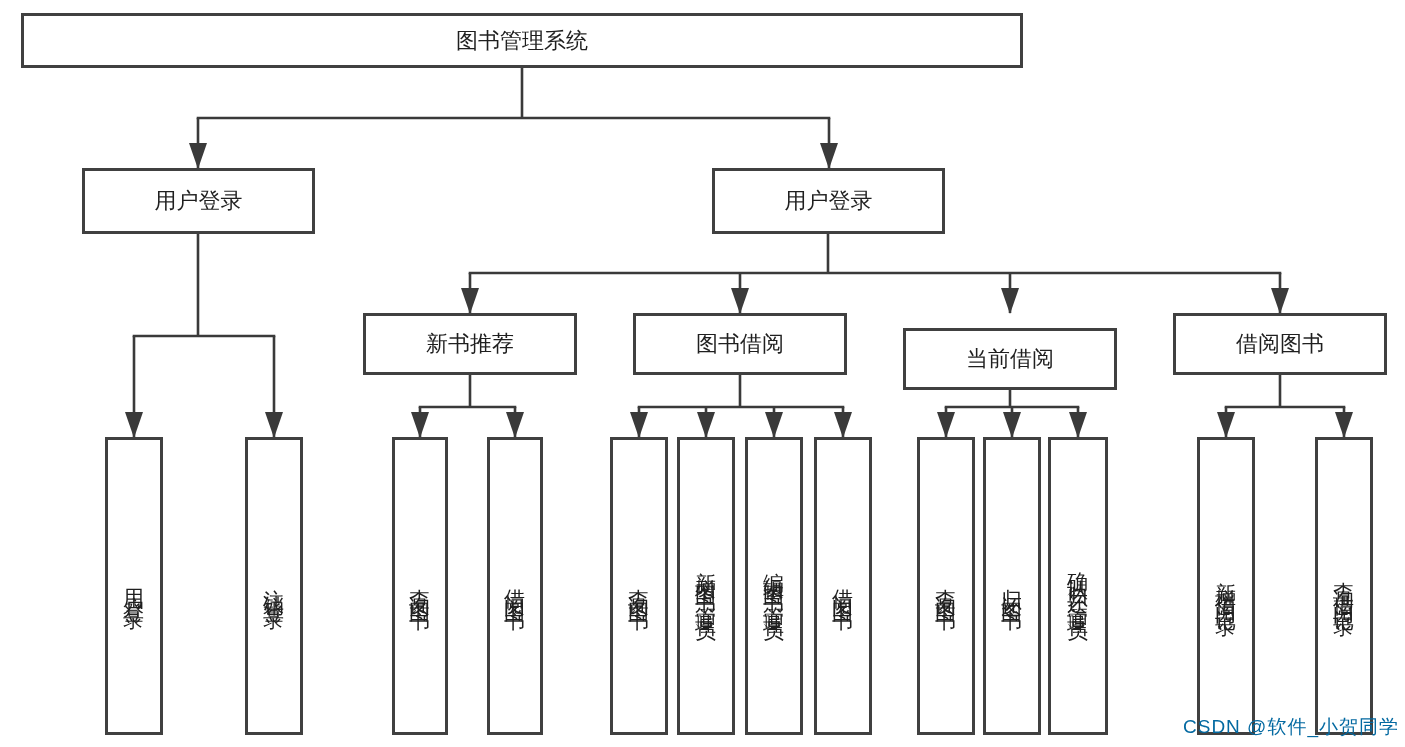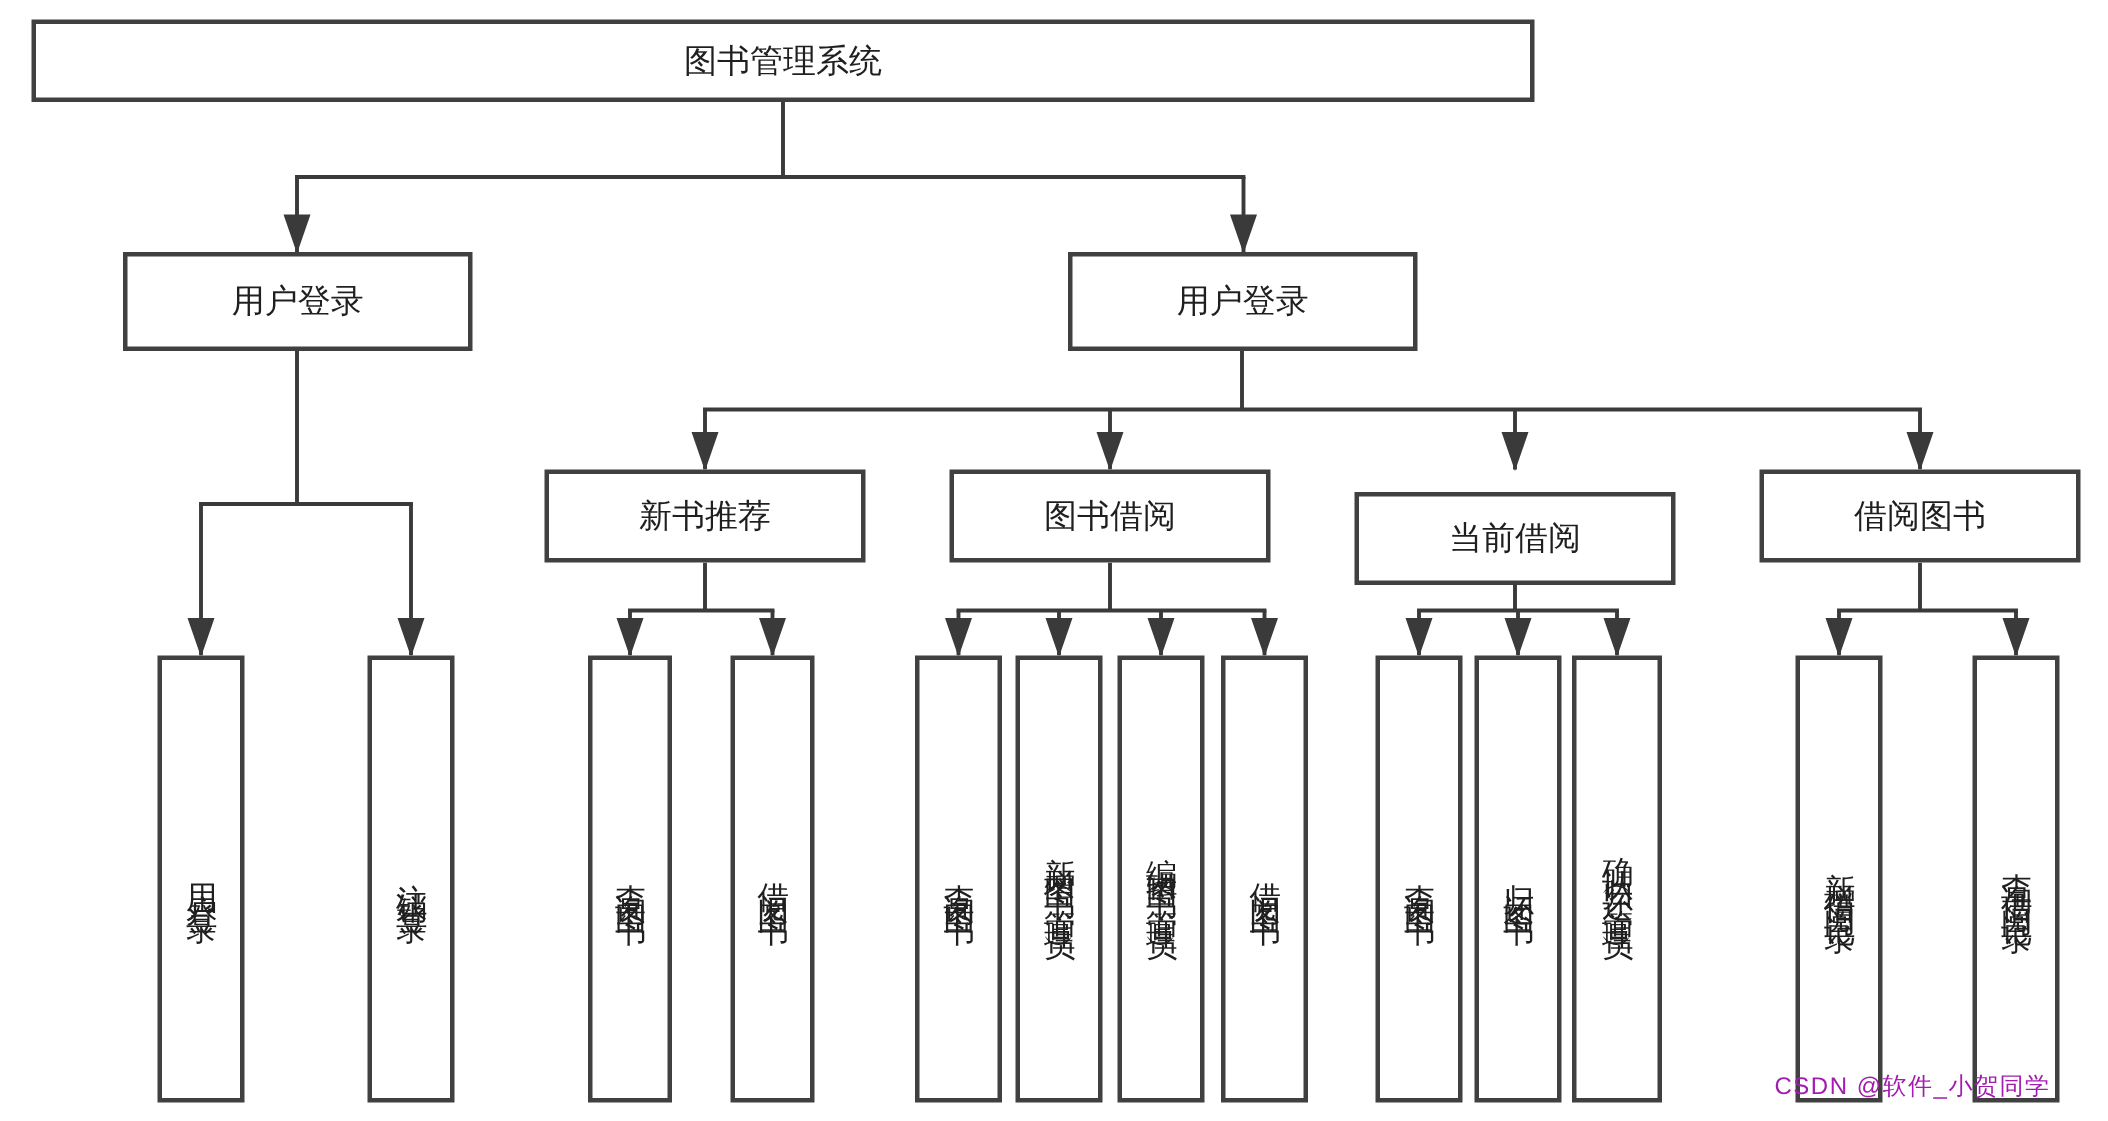--- a/index.html
+++ b/index.html
@@ -40,22 +40,22 @@
     writing-mode: vertical-rl;
     text-orientation: mixed;
     letter-spacing: 7px;
     line-height: 1;
     font-size: 21px;
   }
   #watermark {
     position: absolute;
     left: 1183px; top: 714px;
     width: 222px;
-    font-size: 16px;
-    color: #a21caf;
+    font-size: 19px;
+    color: #0369a1;
     letter-spacing: 1px;
     z-index: 6;
     white-space: nowrap;
   }
 </style>
 </head>
 <body>
 
 <div id="canvas">
 

